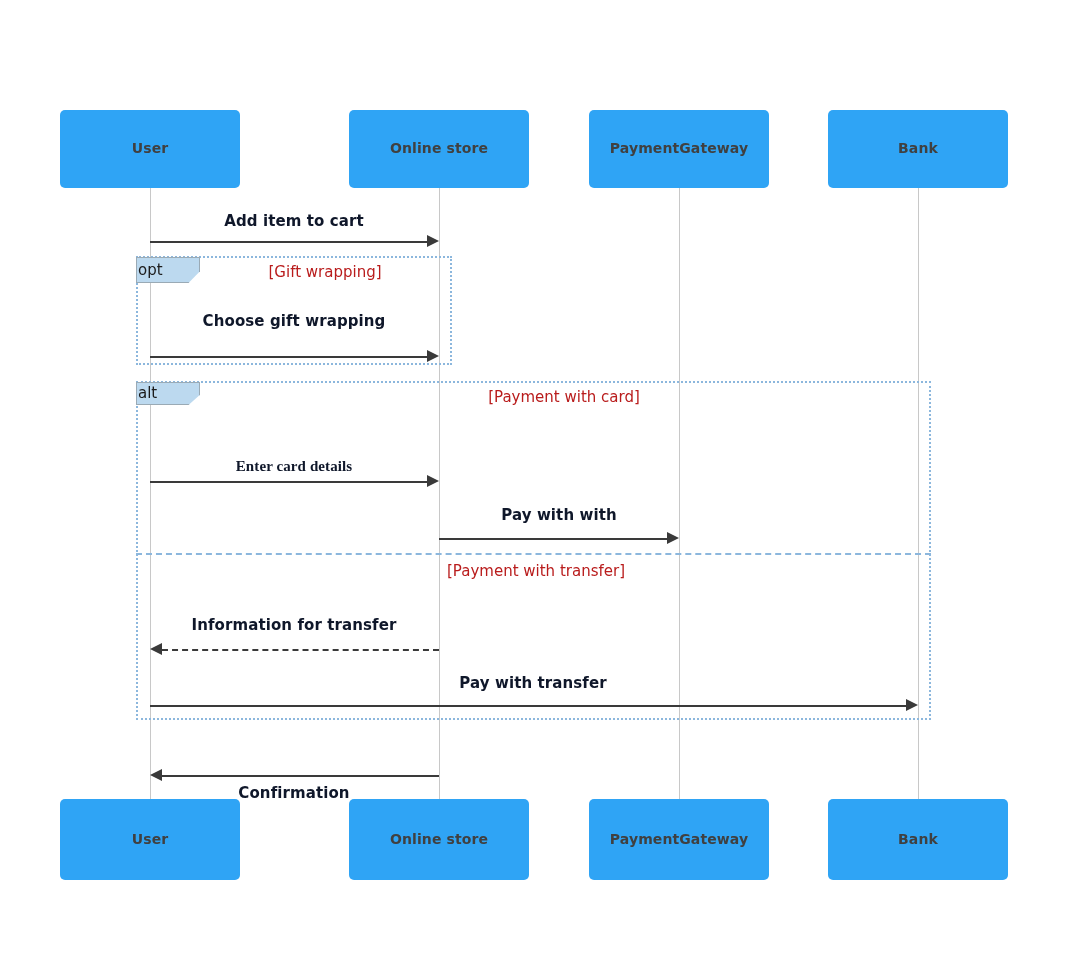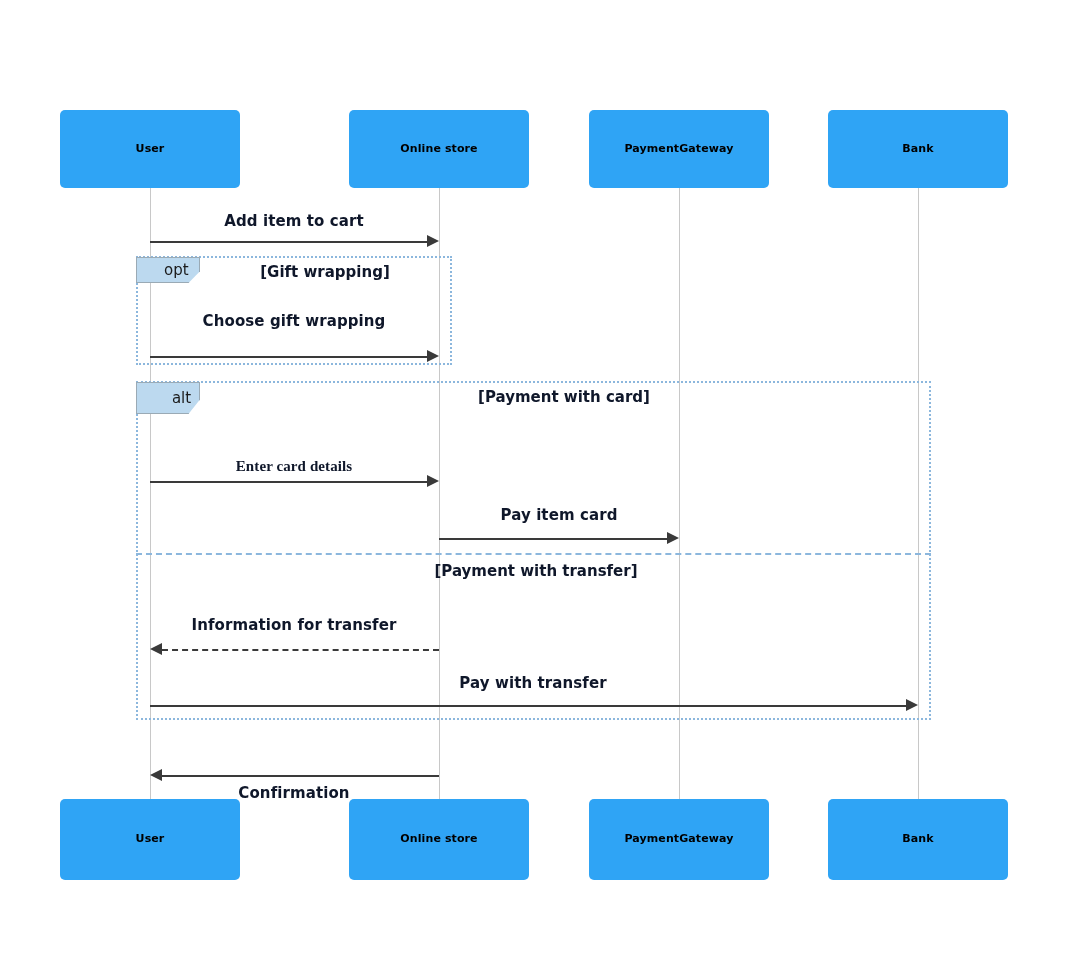--- a/index.html
+++ b/index.html
@@ -6,23 +6,23 @@
   html,body{margin:0;padding:0;background:#ffffff;}
   body{font-family:"DejaVu Sans","Liberation Sans",sans-serif;}
   #canvas{position:relative;width:1068px;height:978px;background:#ffffff;overflow:hidden;}
 
   
   .participant{
     position:absolute;
     box-sizing:border-box;
     background:#2fa4f5;
     border-radius:5px;
-    color:#000000;
+    color:#404040;
     font-weight:bold;
-    font-size:11px;
+    font-size:14px;
     display:flex;
     align-items:center;
     justify-content:center;
     text-align:center;
     letter-spacing:0.1px;
     line-height:1.1;
   }
 
   
   .lifeline{
@@ -46,32 +46,32 @@
   .fragment-tab{
     position:absolute;
     box-sizing:border-box;
     background:#bcd9ef;
     border:1px solid #9aaab5;
     color:#1b1b1b;
     font-size:15px;
     font-weight:normal;
     display:flex;
     align-items:center;
-    padding-left:27px;
+    padding-left:1px;
     line-height:1;
     -webkit-clip-path:polygon(0 0, 100% 0, 100% 55%, 82% 100%, 0 100%);
     clip-path:polygon(0 0, 100% 0, 100% 55%, 82% 100%, 0 100%);
   }
   .guard{
     position:absolute;
     font-size:15px;
-    color:#0f172a;
+    color:#b91c1c;
     white-space:nowrap;
     transform:translateX(-50%);
-    font-weight:bold;
+    font-weight:normal;
   }
 
   
   .msg-line{
     position:absolute;
     height:0;
     border-top:2px solid #3a3a3a;
   }
   .msg-line.dashed{
     border-top:2px dashed #3a3a3a;
@@ -123,40 +123,40 @@
   <div class="lifeline" style="left:679px;top:188px;height:611px;"></div>
   <div class="lifeline" style="left:918px;top:188px;height:611px;"></div>
 
   <div class="fragment" style="left:136px;top:256px;width:316px;height:109px;"></div>
   <div class="fragment-tab" style="left:136px;top:257px;width:64px;height:26px;">
     <span>opt</span>
   </div>
   <div class="guard" style="left:325px;top:263px;">[Gift wrapping]</div>
 
   <div class="fragment" style="left:136px;top:381px;width:795px;height:339px;"></div>
-  <div class="fragment-tab" style="left:136px;top:382px;width:64px;height:32px;justify-content:center;">
+  <div class="fragment-tab" style="left:136px;top:382px;width:64px;height:23px;">
     <span>alt</span>
   </div>
   <div class="guard" style="left:564px;top:388px;">[Payment with card]</div>
   <div class="fragment-divider" style="left:136px;top:553px;width:795px;"></div>
   <div class="guard" style="left:536px;top:562px;">[Payment with transfer]</div>
 
   <div class="msg-label" style="left:294px;top:212px;">Add item to cart</div>
   <div class="msg-line" style="left:150px;top:241px;width:277px;"></div>
   <div class="arrow-head right" style="left:427px;top:235px;"></div>
 
   <div class="msg-label" style="left:294px;top:312px;">Choose gift wrapping</div>
   <div class="msg-line" style="left:150px;top:356px;width:277px;"></div>
   <div class="arrow-head right" style="left:427px;top:350px;"></div>
 
   <div class="msg-label" style="left:294px;top:458px;font-family:Liberation Serif, serif;">Enter card details</div>
   <div class="msg-line" style="left:150px;top:481px;width:277px;"></div>
   <div class="arrow-head right" style="left:427px;top:475px;"></div>
 
-  <div class="msg-label" style="left:559px;top:506px;">Pay item card</div>
+  <div class="msg-label" style="left:559px;top:506px;">Pay with with</div>
   <div class="msg-line" style="left:439px;top:538px;width:228px;"></div>
   <div class="arrow-head right" style="left:667px;top:532px;"></div>
 
   <div class="msg-label" style="left:294px;top:616px;text-align:right;">Information for transfer</div>
   <div class="msg-line dashed" style="left:162px;top:649px;width:277px;"></div>
   <div class="arrow-head left" style="left:150px;top:643px;"></div>
 
   <div class="msg-label" style="left:533px;top:674px;">Pay with transfer</div>
   <div class="msg-line" style="left:150px;top:705px;width:756px;"></div>
   <div class="arrow-head right" style="left:906px;top:699px;"></div>

